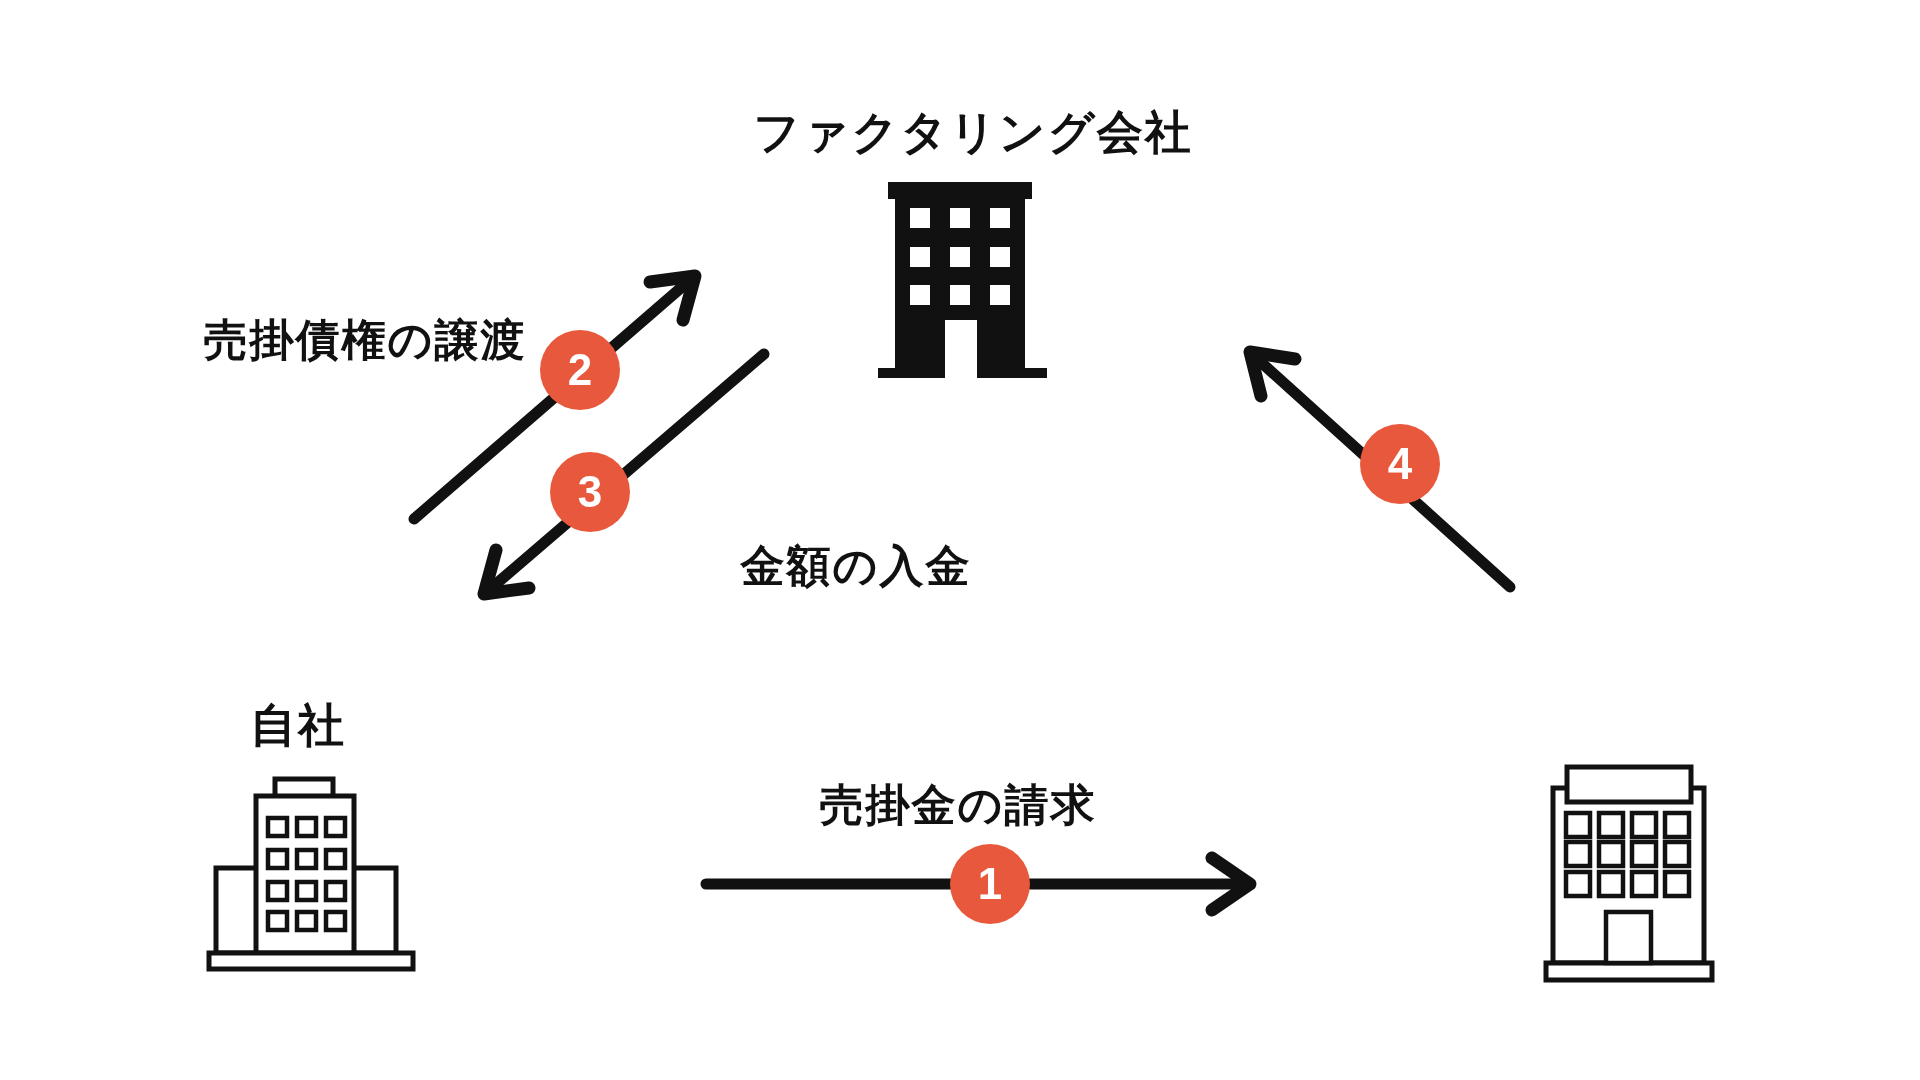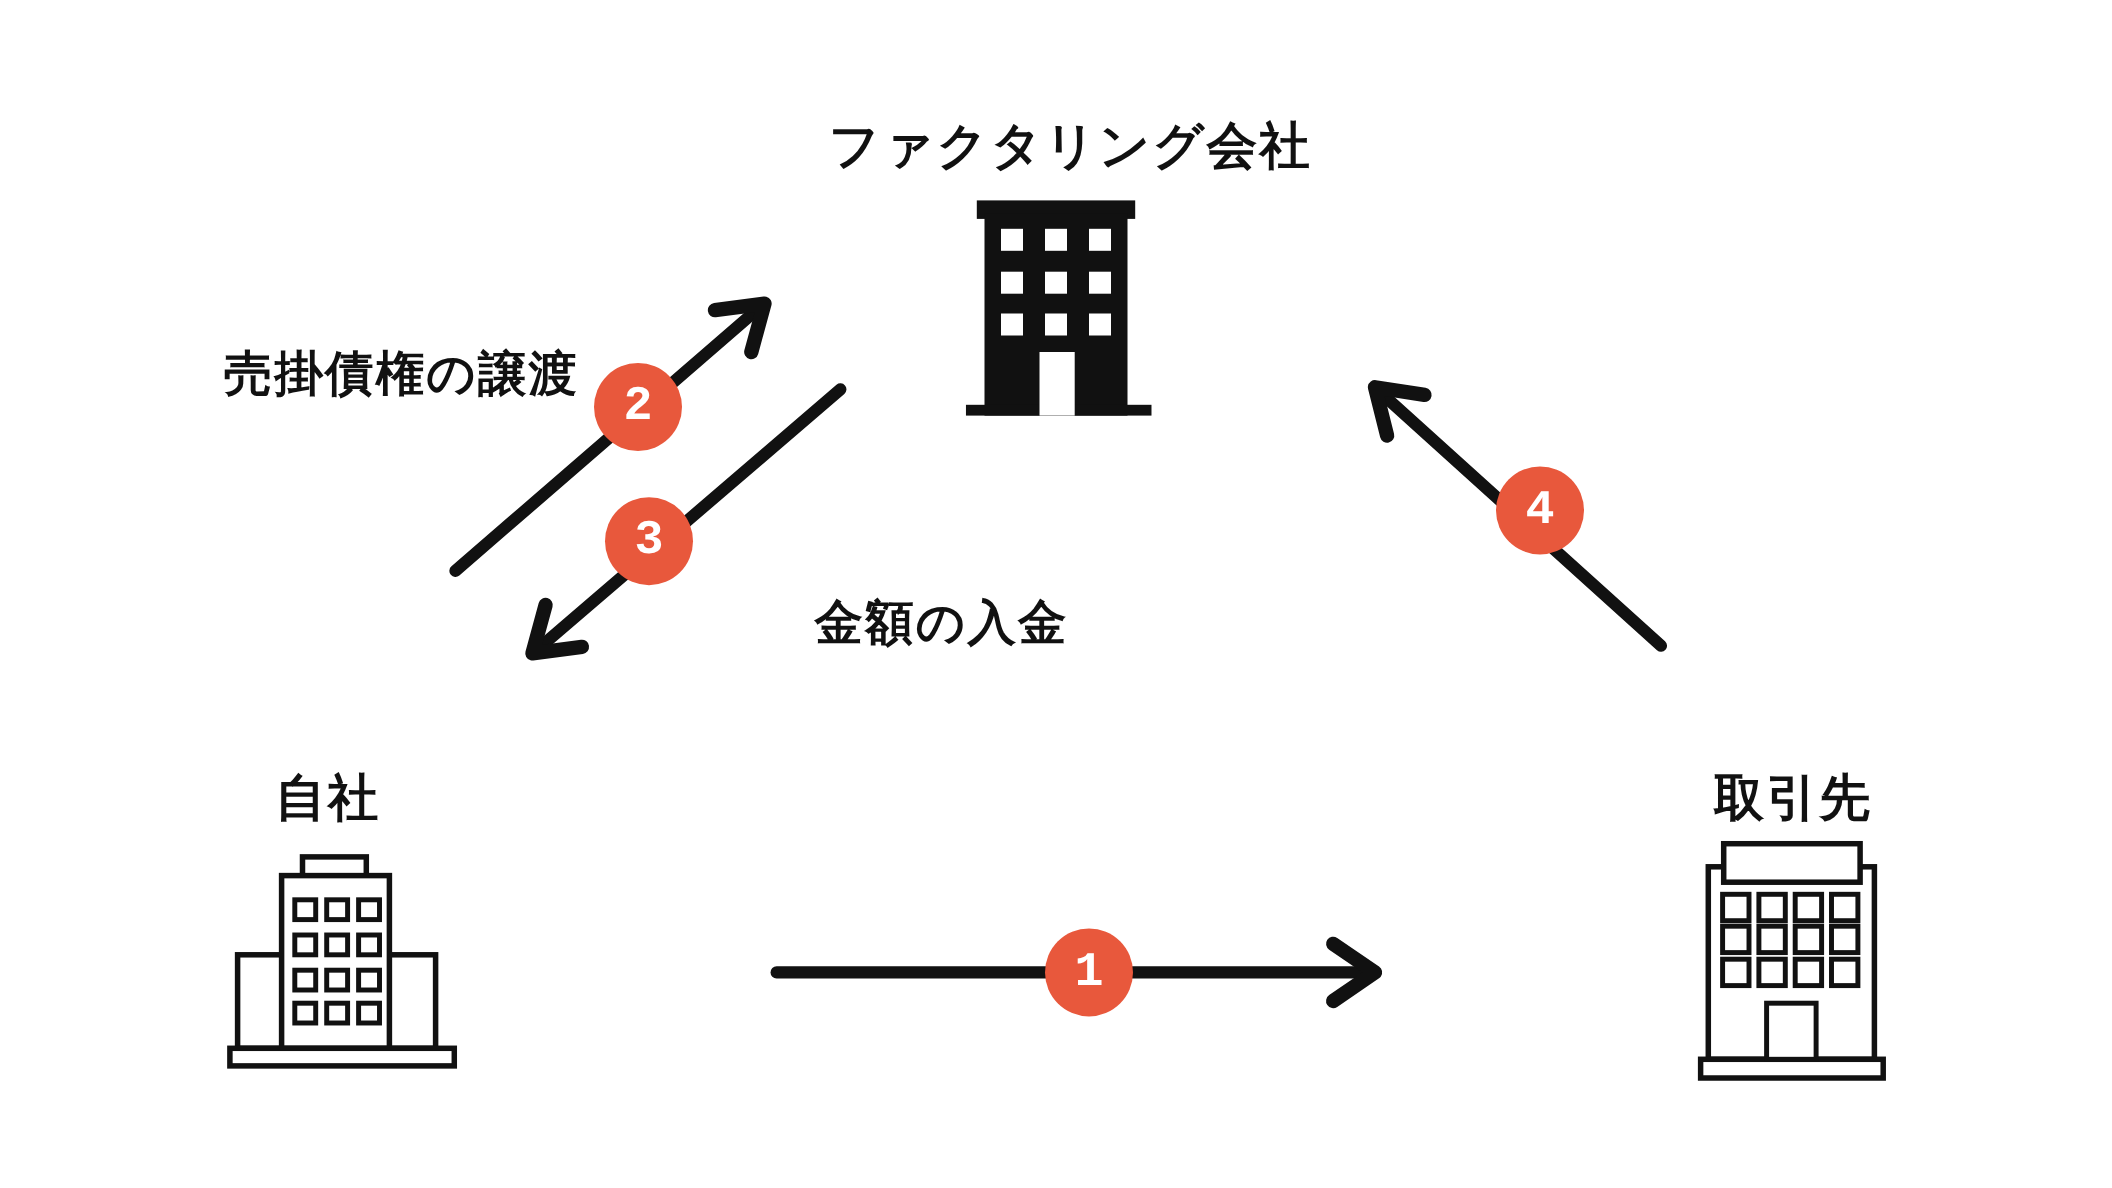--- a/index.html
+++ b/index.html
@@ -6,21 +6,21 @@
     margin: 0;
     padding: 0;
     background: #ffffff;
   }
   .canvas {
     position: relative;
     width: 1920px;
     height: 1060px;
     background: var(--background, #ffffff);
     overflow: hidden;
-    font-family: Liberation Mono, monospace;
+    font-family: Liberation Sans, sans-serif;
     color: var(--ink, #111111);
   }
   .arrows-layer {
     position: absolute;
     left: 0; top: 0;
     width: 1920px; height: 1080px;
   }
   .arrow-shaft {
     stroke: var(--ink, #111111);
     stroke-width: 11;
@@ -133,40 +133,40 @@
     <rect class="outline-window" x="91" y="74" width="19" height="18"></rect>
     <rect class="outline-window" x="120" y="74" width="19" height="18"></rect>
     <rect class="outline-window" x="62" y="106" width="19" height="18"></rect>
     <rect class="outline-window" x="91" y="106" width="19" height="18"></rect>
     <rect class="outline-window" x="120" y="106" width="19" height="18"></rect>
     <rect class="outline-window" x="62" y="136" width="19" height="18"></rect>
     <rect class="outline-window" x="91" y="136" width="19" height="18"></rect>
     <rect class="outline-window" x="120" y="136" width="19" height="18"></rect>
   </svg>
 
-  <div class="label node-title" style="left:1630px; top:726px;">取引先</div>
   <svg class="building-icon" style="left:1543px; top:764px;" width="172" height="219" viewBox="0 0 172 219" xmlns="http://www.w3.org/2000/svg">
     <rect class="outline-shape" x="10" y="24" width="151" height="175"></rect>
     <rect class="outline-shape" x="24" y="3" width="124" height="35"></rect>
     <rect class="outline-shape" x="3" y="199" width="166" height="17"></rect>
     <rect class="outline-window" x="23" y="49" width="24" height="24"></rect>
     <rect class="outline-window" x="56" y="49" width="24" height="24"></rect>
     <rect class="outline-window" x="89" y="49" width="24" height="24"></rect>
     <rect class="outline-window" x="122" y="49" width="24" height="24"></rect>
     <rect class="outline-window" x="23" y="78" width="24" height="24"></rect>
     <rect class="outline-window" x="56" y="78" width="24" height="24"></rect>
     <rect class="outline-window" x="89" y="78" width="24" height="24"></rect>
     <rect class="outline-window" x="122" y="78" width="24" height="24"></rect>
     <rect class="outline-window" x="23" y="108" width="24" height="24"></rect>
     <rect class="outline-window" x="56" y="108" width="24" height="24"></rect>
     <rect class="outline-window" x="89" y="108" width="24" height="24"></rect>
     <rect class="outline-window" x="122" y="108" width="24" height="24"></rect>
     <rect class="outline-window" x="63" y="148" width="45" height="51"></rect>
   </svg>
 
+  <div class="label step-label" style="left:958px; top:805px;">売掛金の請求</div>
   <div class="label step-label" style="left:365px; top:340px;">売掛債権の譲渡</div>
   <div class="label step-label" style="left:816px; top:566px;margin-left:40px;">金額の入金</div>
 
   <div class="badge" style="left:990px; top:884px;">1</div>
   <div class="badge" style="left:580px; top:370px;">2</div>
   <div class="badge" style="left:590px; top:492px;">3</div>
   <div class="badge" style="left:1400px; top:464px;">4</div>
 
 </div>
 

